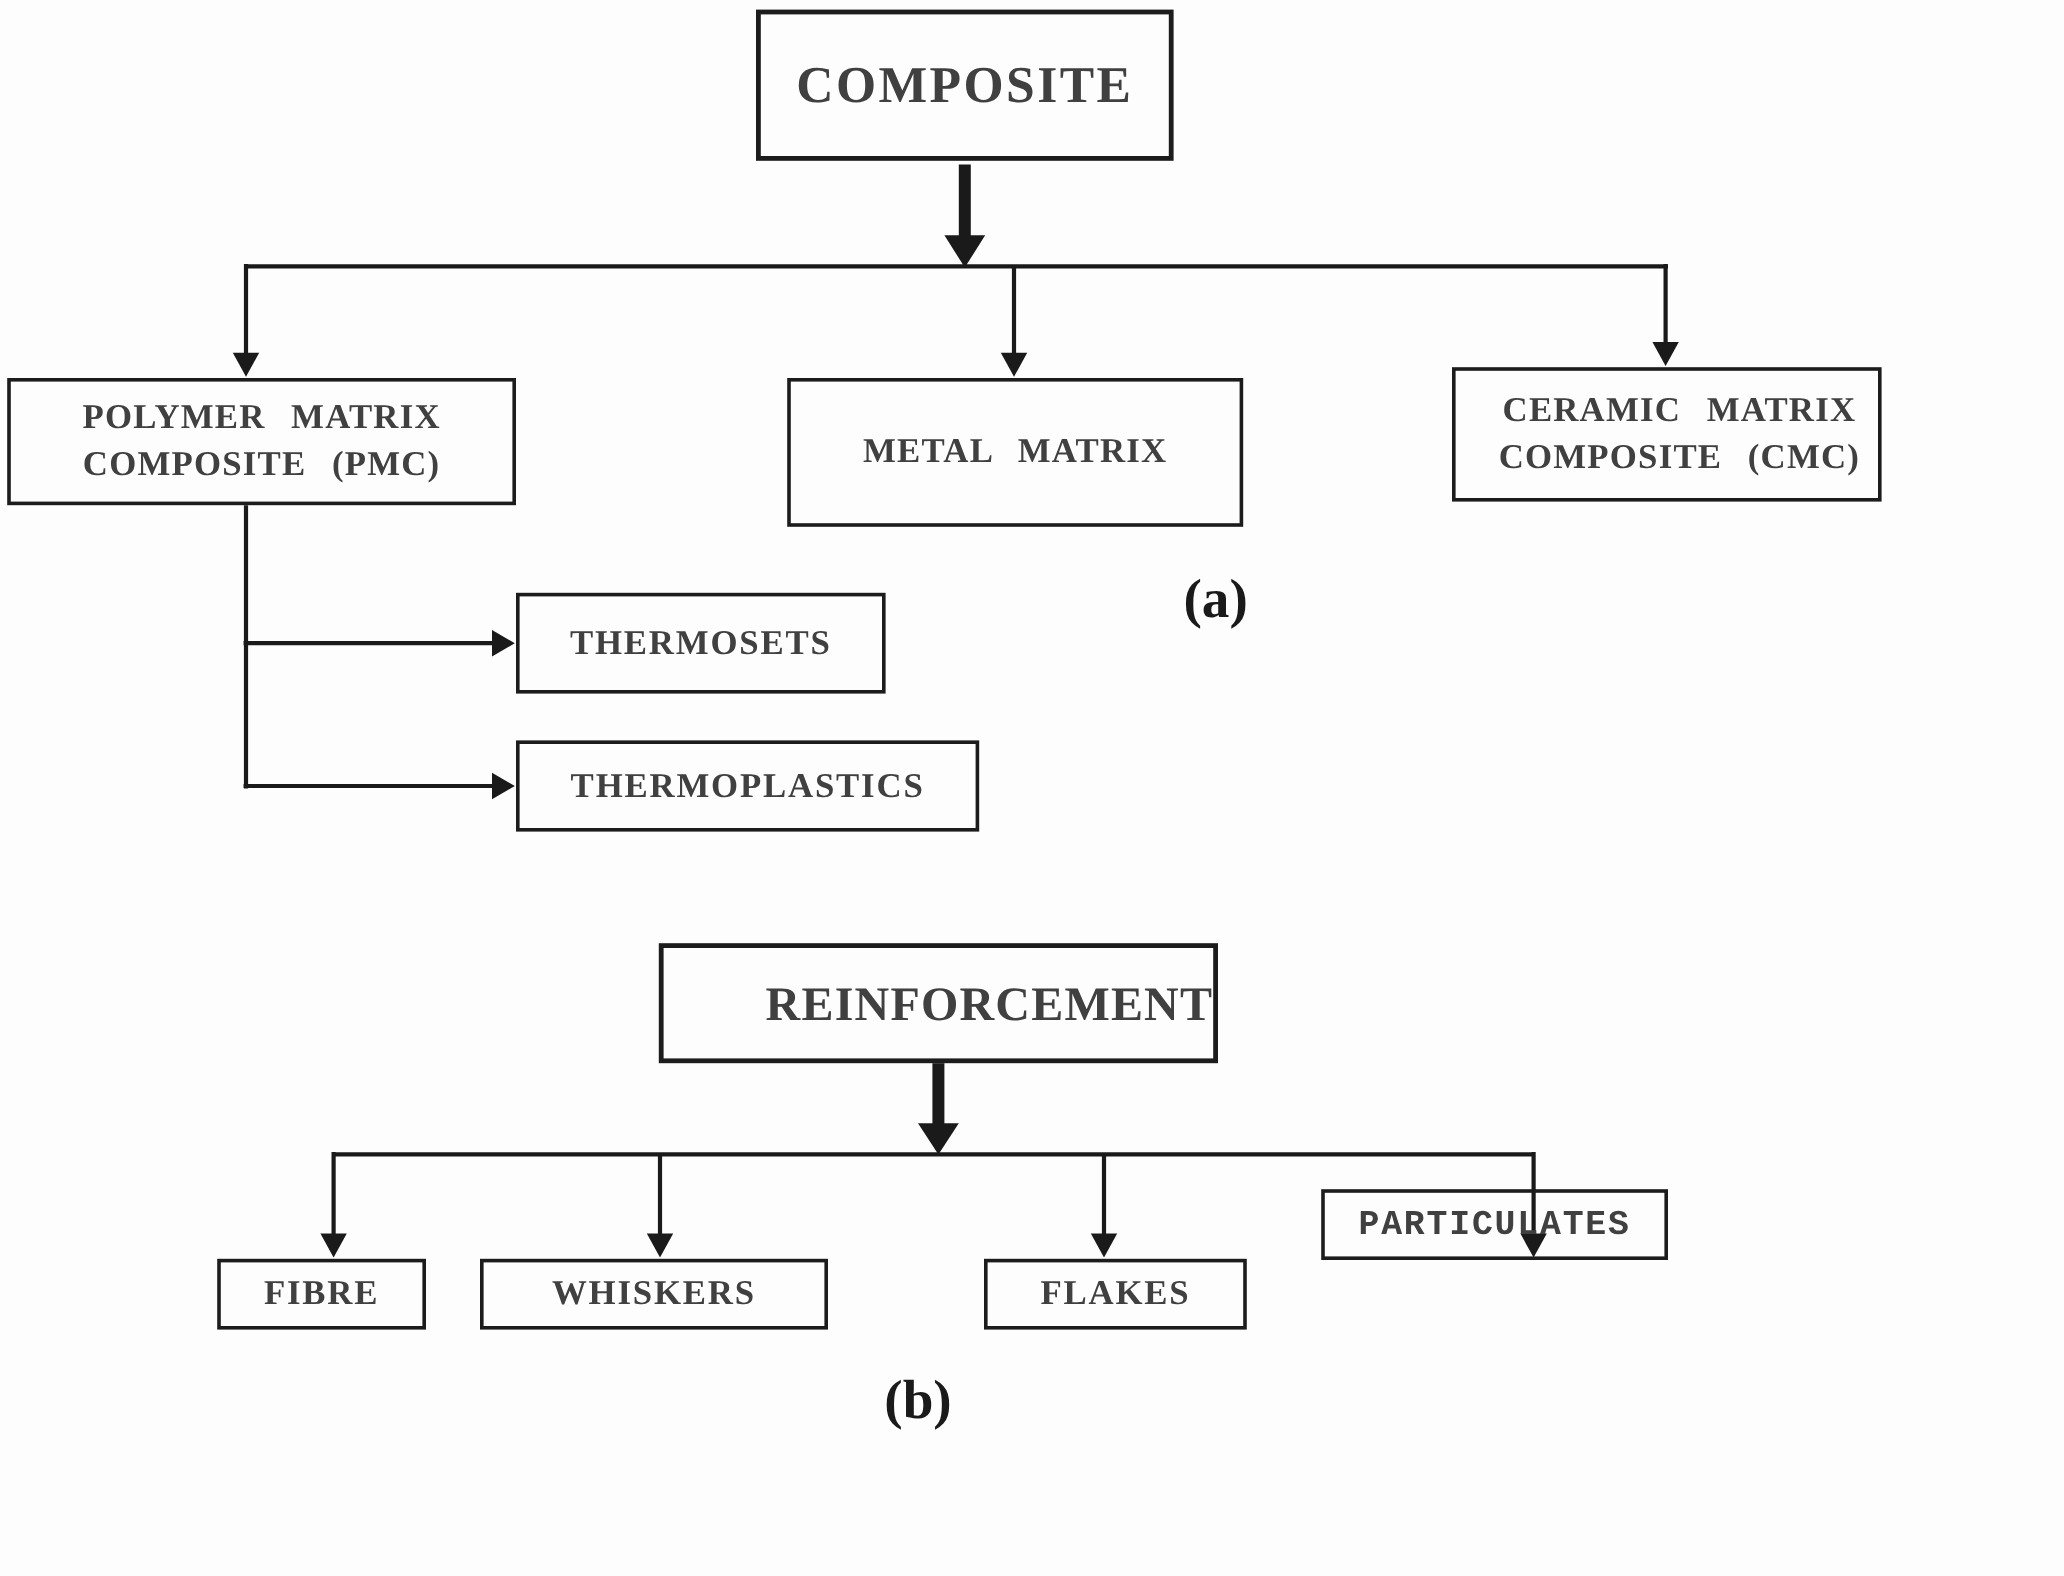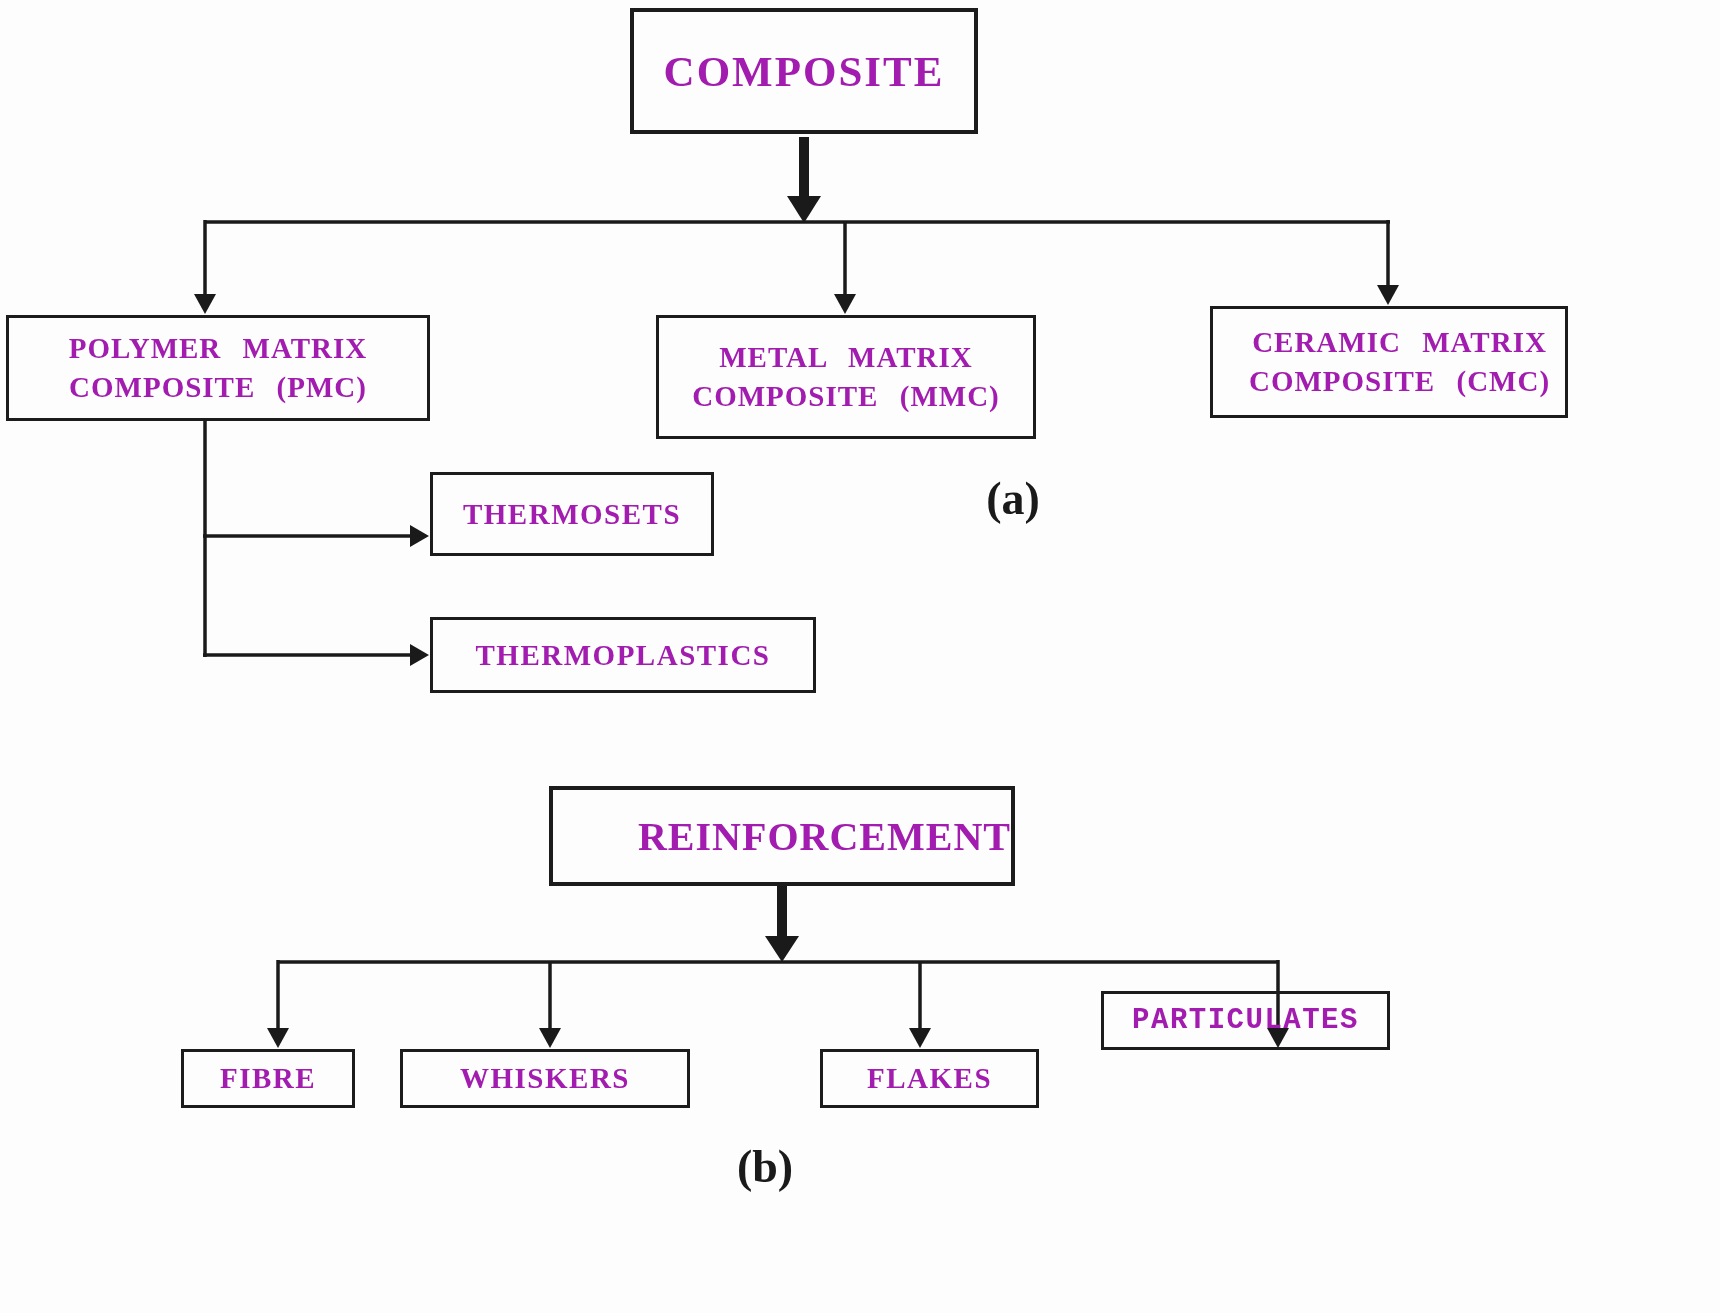--- a/index.html
+++ b/index.html
@@ -24,21 +24,21 @@
   .node {
     position: absolute;
     border: 3px solid #1c1c1c;
     background: transparent;
     display: flex;
     flex-direction: column;
     align-items: center;
     justify-content: center;
     text-align: center;
     font-weight: 700;
-    color: #a21caf;
+    color: #404040;
   }
 
   .root-node { border-width: 4px; }
 
   .title-lg {
     font-size: 43px;
     letter-spacing: 2px;
   }
 
   .title-md {
@@ -119,29 +119,28 @@
     <span class="ln">COMPOSITE</span>
   </div>
 
   <div class="node two-line" style="left:6px; top:315px; width:424px; height:106px;text-align:center;">
     <span class="ln">POLYMER MATRIX</span>
     <span class="ln">COMPOSITE (PMC)</span>
   </div>
 
   <div class="node two-line" style="left:656px; top:315px; width:380px; height:124px;">
     <span class="ln">METAL MATRIX</span>
-    <span class="ln">COMPOSITE (MMC)</span>
   </div>
 
   <div class="node two-line" style="left:1210px; top:306px; width:358px; height:112px;padding-left:21px;">
     <span class="ln">CERAMIC MATRIX</span>
     <span class="ln">COMPOSITE (CMC)</span>
   </div>
 
-  <div class="node leaf" style="left:430px; top:472px; width:284px; height:84px;">
+  <div class="node leaf" style="left:430px; top:494px; width:308px; height:84px;">
     <span class="ln">THERMOSETS</span>
   </div>
 
   <div class="node leaf" style="left:430px; top:617px; width:386px; height:76px;">
     <span class="ln">THERMOPLASTICS</span>
   </div>
 
   <div class="caption" style="left:953px; top:472px; width:120px;">(a)</div>
 
   <div class="node root-node title-md" style="left:549px; top:786px; width:466px; height:100px;align-items:flex-end;">

